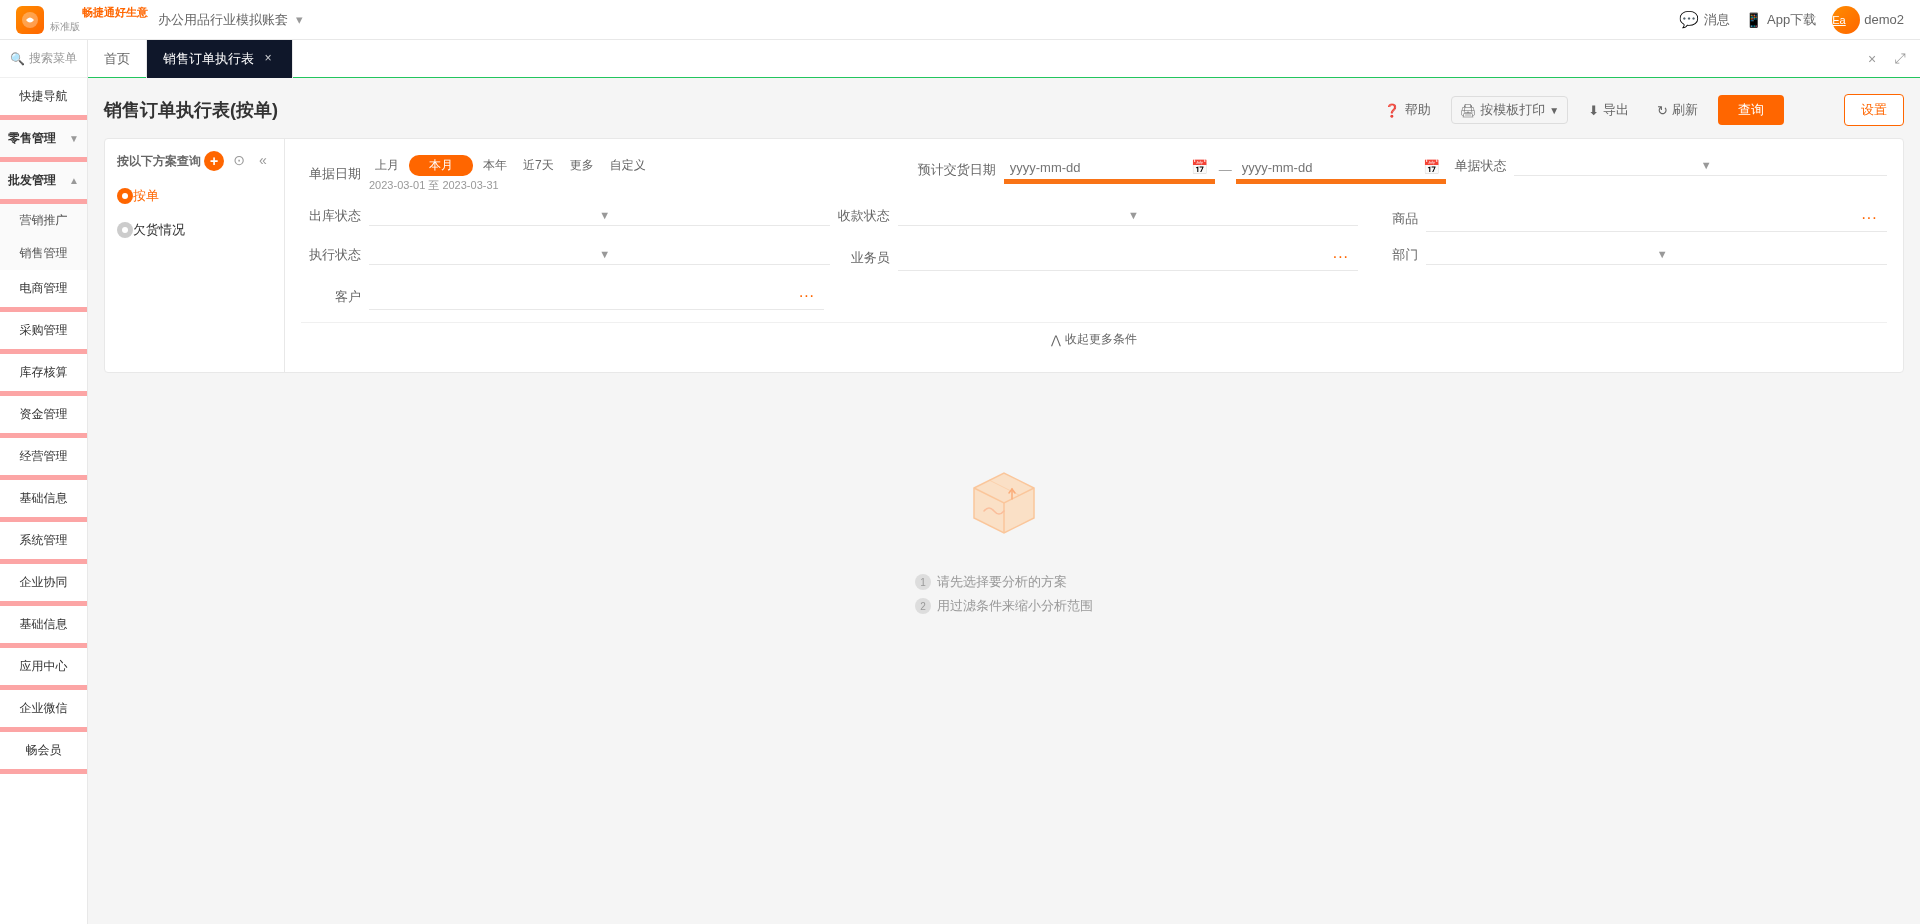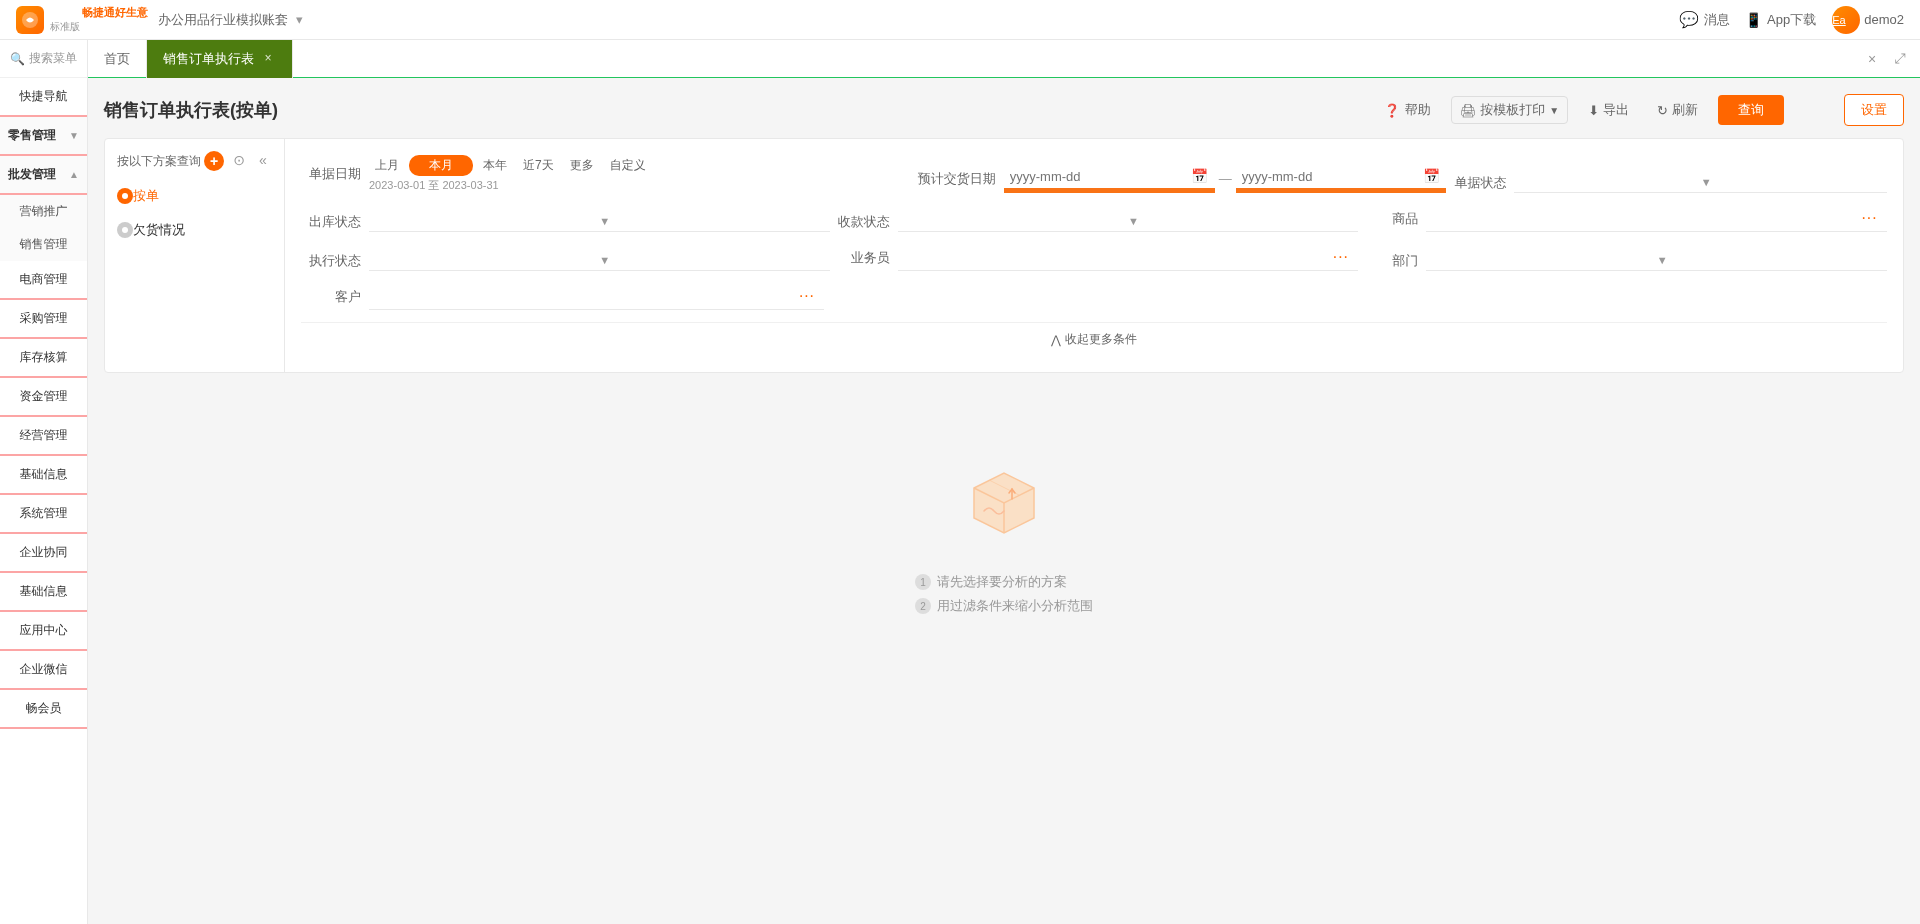--- a/index.html
+++ b/index.html
@@ -87,21 +87,21 @@
       flex-direction: column;
       overflow-y: auto;
       flex-shrink: 0;
     }
     .sidebar-item {
       padding: 10px 4px;
       text-align: center;
       cursor: pointer;
       color: #333;
       font-size: 12px;
-      border-bottom: 2px solid #fca5a5;
+      border-bottom: 5px solid #fca5a5;
       display: flex;
       align-items: center;
       justify-content: center;
       gap: 4px;
     }
     .sidebar-item.group-header {
       font-weight: bold;
       color: #333;
       background: #fafafa;
       justify-content: space-between;
@@ -139,21 +139,21 @@
       display: flex;
       align-items: center;
       padding: 0 16px;
       cursor: pointer;
       font-size: 13px;
       color: #666;
       border-right: 1px solid #e8e8e8;
       gap: 6px;
     }
     .tab-item.active {
-      background: #4d7c0f;
+      background: #0f172a;
       color: #fff;
       font-family: Liberation Mono, monospace;
     }
     .tab-close {
       width: 16px;
       height: 16px;
       display: flex;
       align-items: center;
       justify-content: center;
       border-radius: 50%;
@@ -297,21 +297,21 @@
     }
 
     .filter-content {
       flex: 1;
       padding: 16px;
     }
 
     
     .filter-row {
       display: flex;
-      align-items: flex-end;
+      align-items: flex-start;
       gap: 0;
       margin-bottom: 12px;
     }
     .filter-field {
       display: flex;
       align-items: center;
       gap: 8px;
       flex: 1;
     }
     .filter-label {
@@ -568,21 +568,21 @@
           </div>
           <button class="btn-primary">查询</button>
           <button class="btn-secondary">设置</button>
         </div>
       </div>
 
       <div class="filter-layout">
 
         <div class="scheme-panel">
           <div class="scheme-panel-header">
-            <span style="font-size:12px;color:#666;">按以下方案查询</span>
+            <span style="font-size:12px;color:#666;font-weight:bold;">按以下方案查询</span>
             <div class="scheme-panel-header-actions">
               <div class="scheme-header-icon" style="background:#ff6600;color:#fff;border-radius:50%;width:20px;height:20px;display:flex;align-items:center;justify-content:center;font-size:14px;font-weight:bold;">+</div>
               <div class="scheme-header-icon">⊙</div>
               <div class="scheme-header-icon">«</div>
             </div>
           </div>
           <div class="scheme-item active">
             <div class="scheme-item-dot">
               <svg width="10" height="10" viewBox="0 0 10 10">
                   <circle cx="5" cy="5" r="3" fill="white"></circle>

